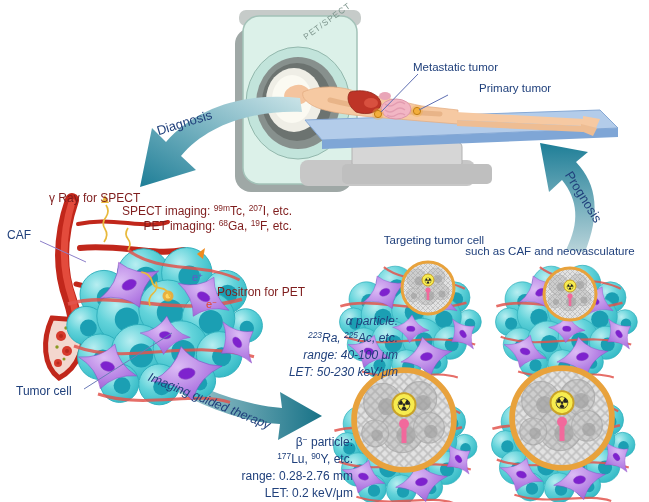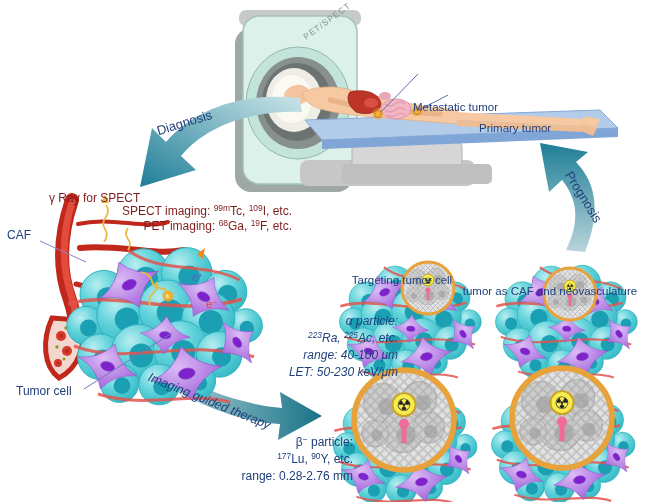--- a/index.html
+++ b/index.html
@@ -5,21 +5,21 @@
   html,body{margin:0;padding:0;background:#fff;}
   .page{position:relative;width:649px;height:502px;background:#ffffff;overflow:hidden;
         font-family:"Liberation Sans",sans-serif;}
   .art{position:absolute;left:0;top:0;}
   .lbl{position:absolute;font-size:12px;color:#21417C;line-height:1.25;white-space:nowrap;}
   .brown{color:#7f1d1d;}
   .right{text-align:right;}
   .center{text-align:center;white-space:normal;}
   .rot{transform-origin:center center;}
   sup{font-size:70%;line-height:0;position:relative;top:-0.45em;vertical-align:baseline;text-align:center;}
-  .small{font-size:11.5px;margin-top:40px;}
+  .small{font-size:11.5px;}
   .ital{font-style:italic;}
   .block{line-height:17px;}
 </style>
 </head>
 <body>
 
 <div class="page">
 
 <svg class="art" width="649" height="502" viewBox="0 0 649 502">
   <defs>
@@ -265,37 +265,39 @@
 
 <div class="lbl small" style="left:413px;top:60px;">Metastatic tumor</div>
 <div class="lbl small" style="left:431px;top:81px;padding-left:48px;">Primary tumor</div>
 
 <div class="lbl rot" style="left:156px;top:115px;font-size:13px;transform:rotate(-17deg);">Diagnosis</div>
 <div class="lbl rot" style="left:546px;top:189px;width:74px;font-size:13px;text-align:center;transform:rotate(58deg);">Prognosis</div>
 <div class="lbl rot ital" style="left:143px;top:394px;width:132px;text-align:center;font-size:12.5px;transform:rotate(22deg);">Imaging guided therapy</div>
 
 <div class="lbl brown" style="left:49px;top:191px;">γ Ray for SPECT</div>
 
-<div class="lbl brown right" style="left:120px;top:204px;width:172px;"><span>SPECT imaging: </span><sup>99m</sup><span>Tc, </span><sup>109</sup><span>I, etc.</span></div>
+<div class="lbl brown right" style="left:120px;top:204px;width:172px;"><span>SPECT imaging: </span><sup>99m</sup><span>Tc, </span><sup>207</sup><span>I, etc.</span></div>
 <div class="lbl brown right" style="left:120px;top:219px;width:172px;"><span>PET imaging: </span><sup>68</sup><span>Ga, </span><sup>19</sup><span>F, etc.</span></div>
 
 <div class="lbl" style="left:7px;top:228px;">CAF</div>
+<div class="lbl brown" style="left:217px;top:285px;">Positron for PET</div>
 <div class="lbl" style="left:192px;top:271px;font-size:11px;color:#6258C8;"><span>e</span><sup>+</sup></div>
 <div class="lbl" style="left:206px;top:298px;font-size:11px;color:#E2452C;"><span>e</span><sup>−</sup></div>
 <div class="lbl" style="left:16px;top:384px;">Tumor cell</div>
 
-<div class="lbl small center" style="left:336px;top:233px;width:132px;">Targeting tumor cell</div>
-<div class="lbl small center" style="left:452px;top:229px;width:196px;line-height:15px;"><br><span>tumor as CAF and neovasculature</span></div>
+<div class="lbl small center" style="left:368px;top:233px;width:132px;">Targeting tumor cell</div>
+<div class="lbl small center" style="left:452px;top:229px;width:196px;line-height:15px;"><br><span>such as CAF and neovasculature</span></div>
 
 <div class="lbl right block" style="left:258px;top:313px;width:140px;font-style:italic;">
   <div>α particle:</div>
   <div><sup>223</sup><span>Ra, </span><sup>225</sup><span>Ac, etc.</span></div>
   <div>range: 40-100 μm</div>
   <div>LET: 50-230 keV/μm</div>
 </div>
 
 <div class="lbl right block" style="left:213px;top:434px;width:140px;">
   <div><span>β</span><sup>−</sup><span> particle:</span></div>
   <div><sup>177</sup><span>Lu, </span><sup>90</sup><span>Y, etc.</span></div>
   <div>range: 0.28-2.76 mm</div>
+  <div>LET: 0.2 keV/μm</div>
 </div>
 
 </div>
 
 </body></html>

